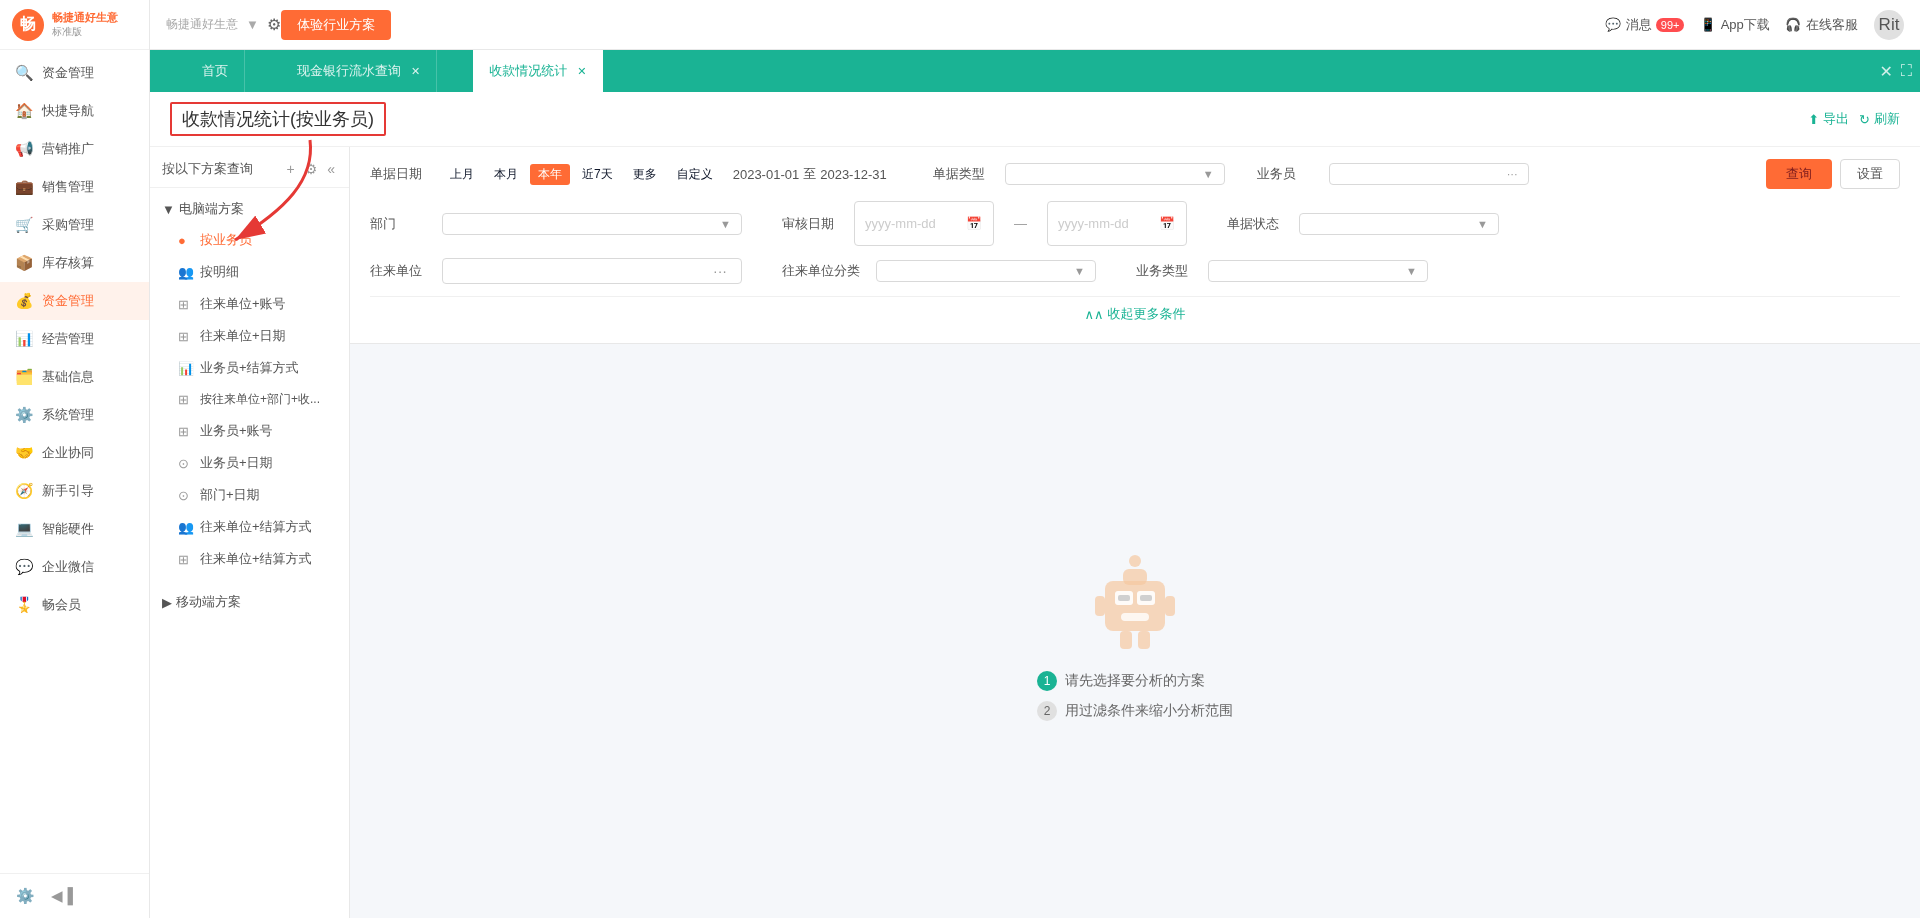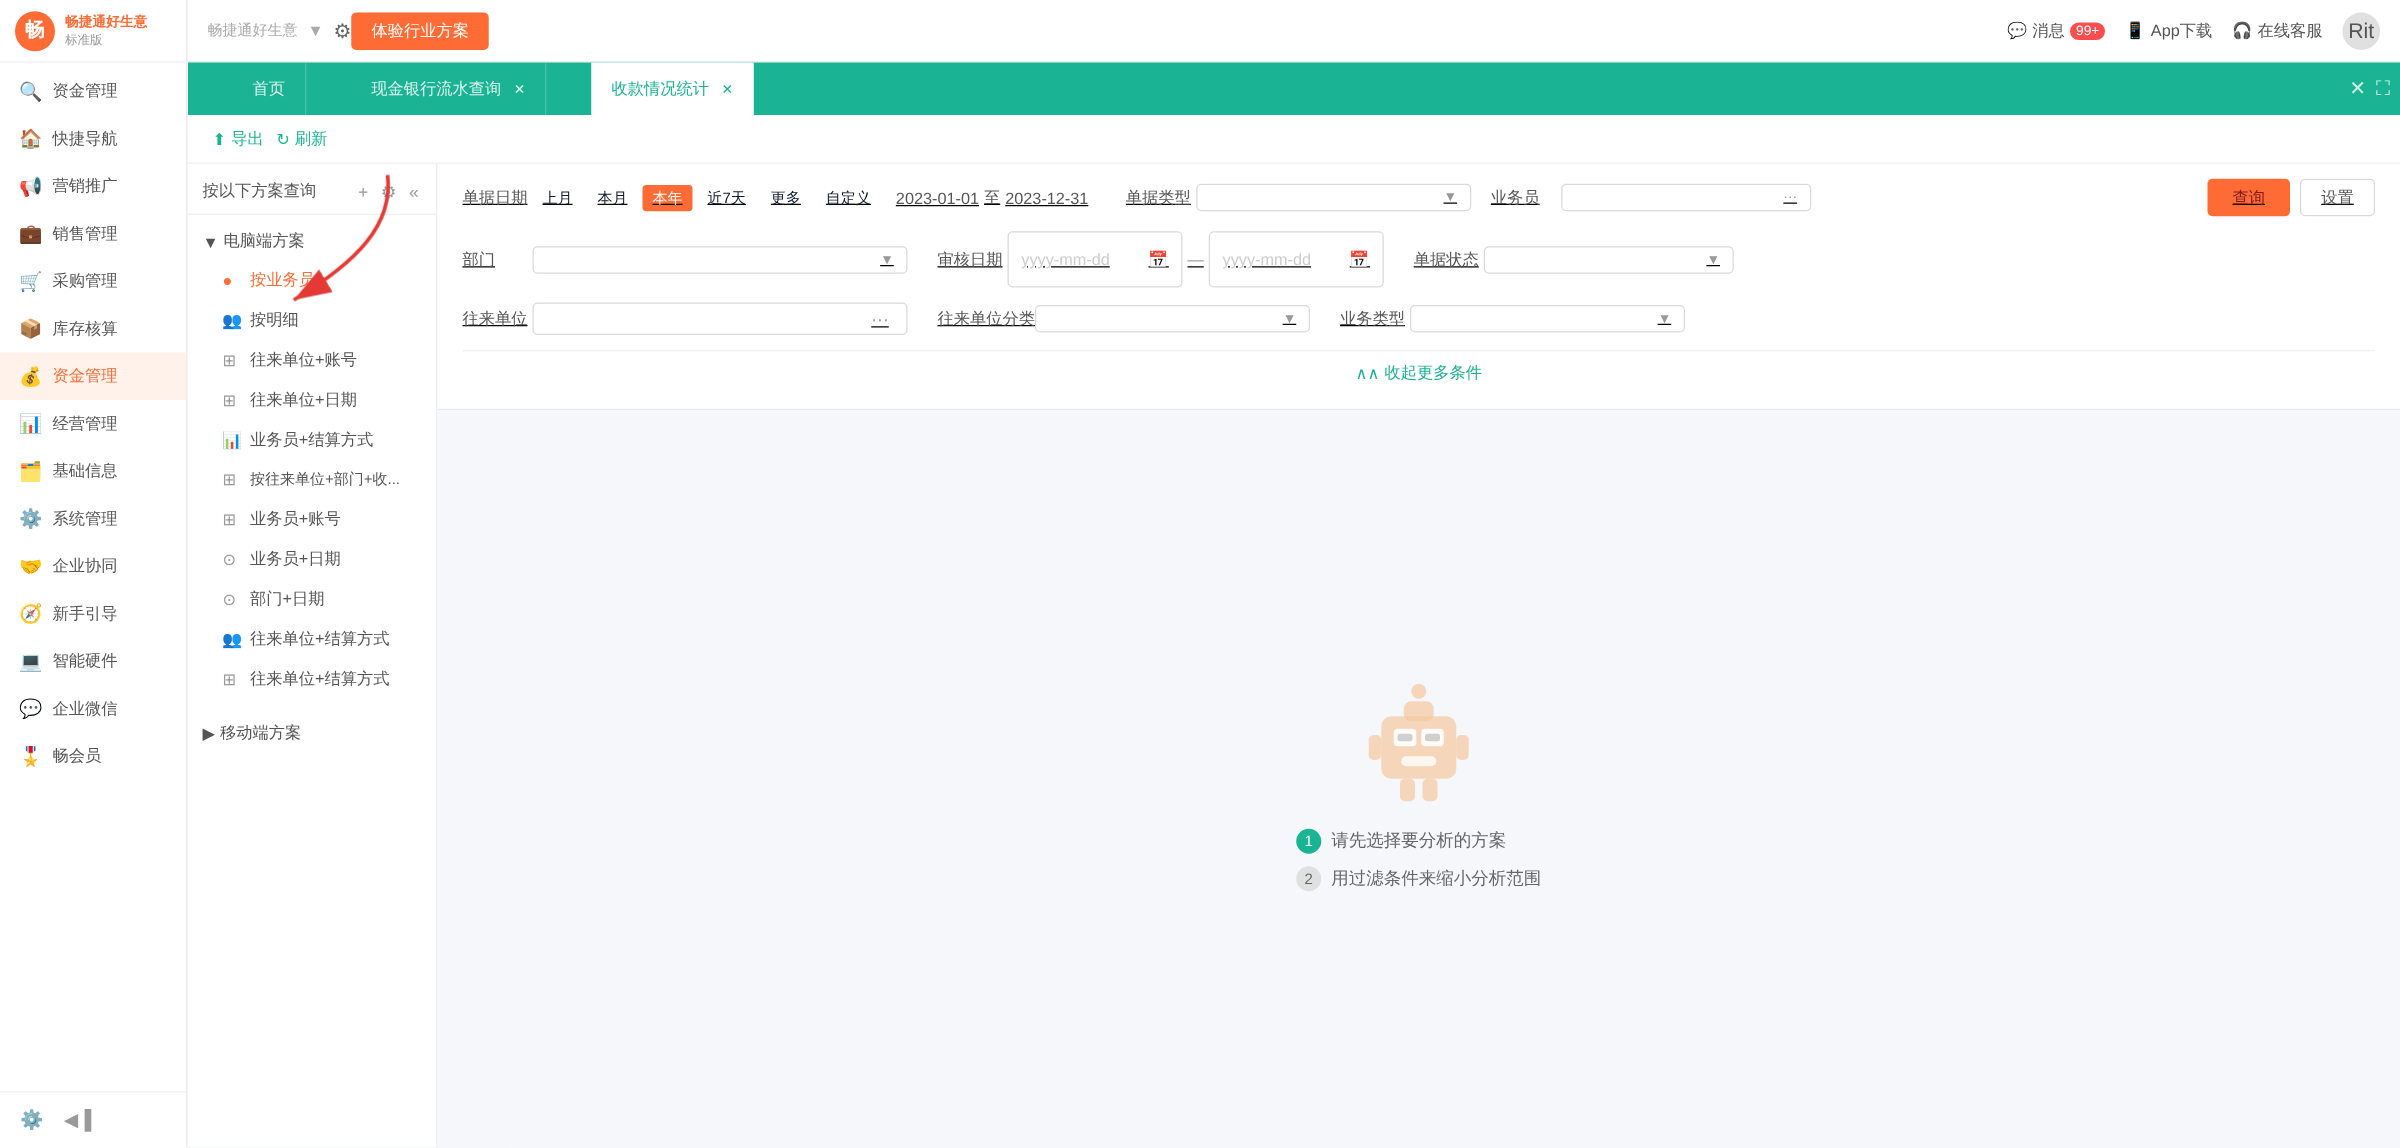--- a/index.html
+++ b/index.html
@@ -116,21 +116,21 @@
     
     .right-panel {
       flex: 1; display: flex; flex-direction: column; background: #f5f7fa;
     }
 
     
     .filter-area {
       background: #fff; padding: 12px 20px; border-bottom: 1px solid #e8e8e8;
     }
     .filter-row {
-      display: flex; align-items: center; margin-bottom: 12px; text-decoration: underline;
+      display: flex; align-items: center; gap: 16px; margin-bottom: 12px;
     }
     .filter-row:last-child { margin-bottom: 0; }
     .filter-label { color: #555; font-size: 13px; white-space: nowrap; min-width: 56px; }
     .date-tabs { display: flex; align-items: center; gap: 4px; }
     .date-tab {
       padding: 2px 8px; font-size: 12px; cursor: pointer; color: #0f172a;
       border-radius: 2px;
     }
     .date-tab.active { background: #ff6b35; color: #fff; border-radius: 3px; }
     .date-range { display: flex; align-items: center; gap: 4px; font-size: 13px; color: #555; margin-left: 8px; }
@@ -309,20 +309,21 @@
       <span>收款情况统计</span>
       <span class="tab-close">✕</span>
     </div>
     <div class="tab-bar-right">
       <button class="tab-bar-btn">✕</button>
       <button class="tab-bar-btn">⛶</button>
     </div>
   </div>
 
   <div class="page-header">
+    <div class="page-title-box">收款情况统计(按业务员)</div>
     <div class="page-actions">
       <div class="action-btn">
         <span>⬆</span>
         <span>导出</span>
       </div>
       <div class="action-btn">
         <span>↻</span>
         <span>刷新</span>
       </div>
     </div>

